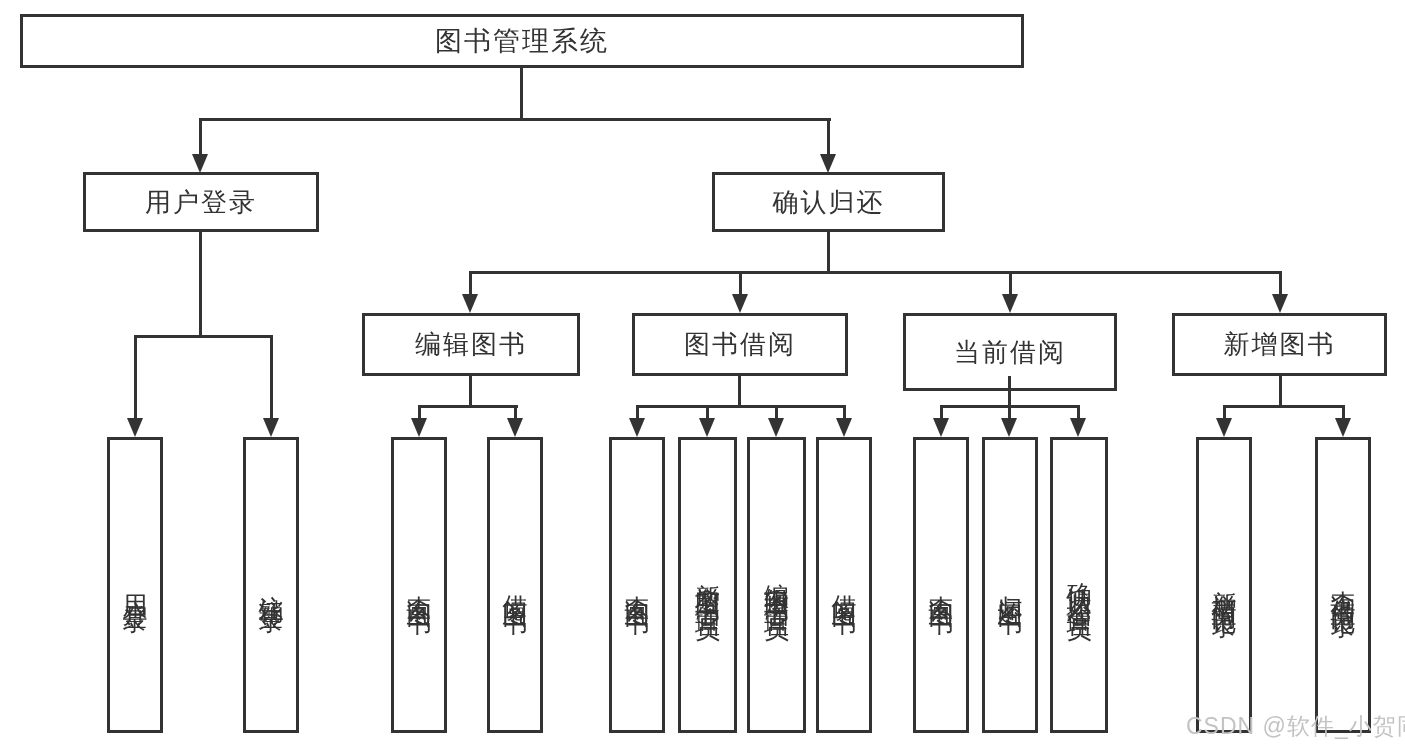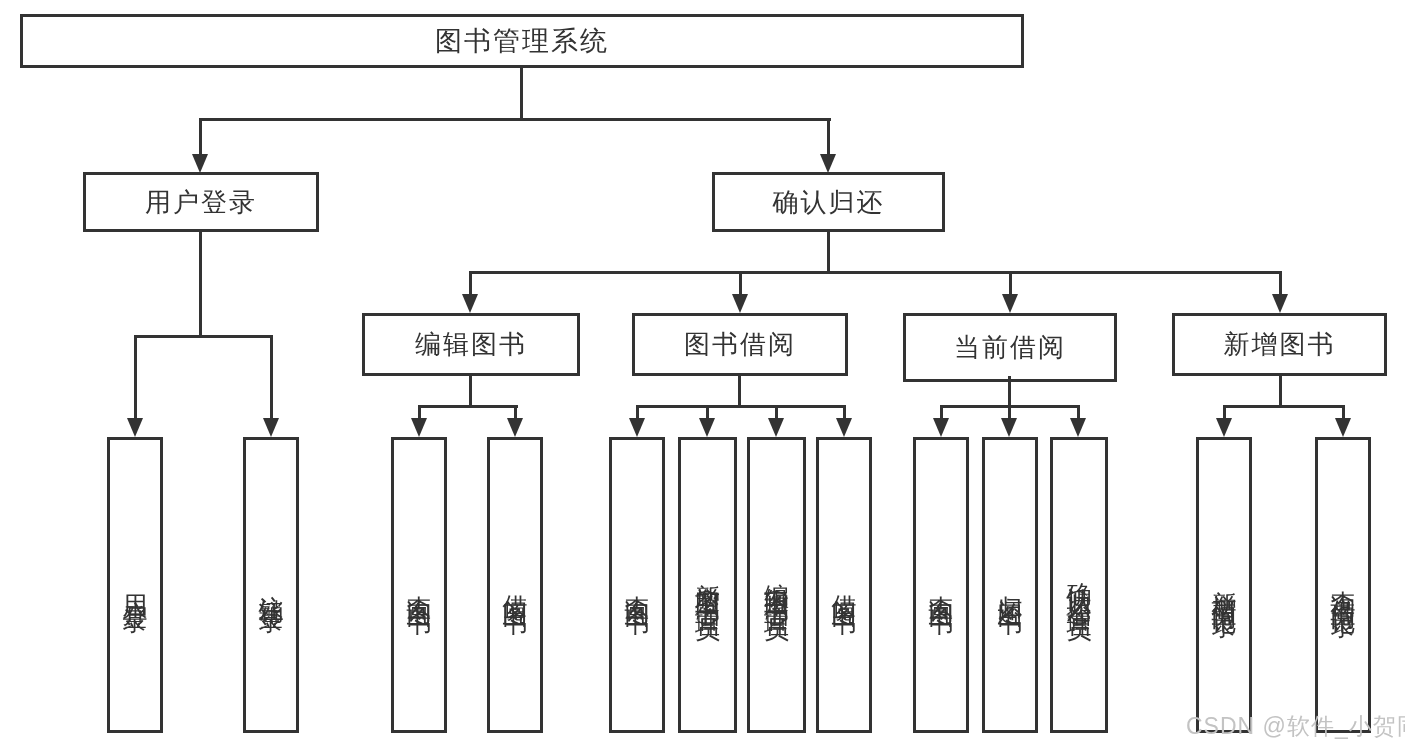--- a/index.html
+++ b/index.html
@@ -68,21 +68,21 @@
   <div class="arrow" style="left:1002px;top:294px;"></div>
   <div class="line" style="left:1279px;top:271px;width:3px;height:23px;"></div>
   <div class="arrow" style="left:1272px;top:294px;"></div>
 
   <div class="box" style="left:362px;top:313px;width:218px;height:63px;">
     <span class="hlabel">编辑图书</span>
   </div>
   <div class="box" style="left:632px;top:313px;width:216px;height:63px;justify-content:center;">
     <span class="hlabel">图书借阅</span>
   </div>
-  <div class="box" style="left:903px;top:313px;width:214px;height:69px;justify-content:center;">
+  <div class="box" style="left:903px;top:313px;width:214px;height:78px;justify-content:center;">
     <span class="hlabel">当前借阅</span>
   </div>
   <div class="box" style="left:1172px;top:313px;width:215px;height:63px;">
     <span class="hlabel">新增图书</span>
   </div>
 
   <div class="line" style="left:469px;top:376px;width:3px;height:29px;"></div>
   <div class="line" style="left:418px;top:405px;width:100px;height:3px;"></div>
   <div class="line" style="left:418px;top:405px;width:3px;height:13px;"></div>
   <div class="arrow" style="left:411px;top:418px;"></div>

